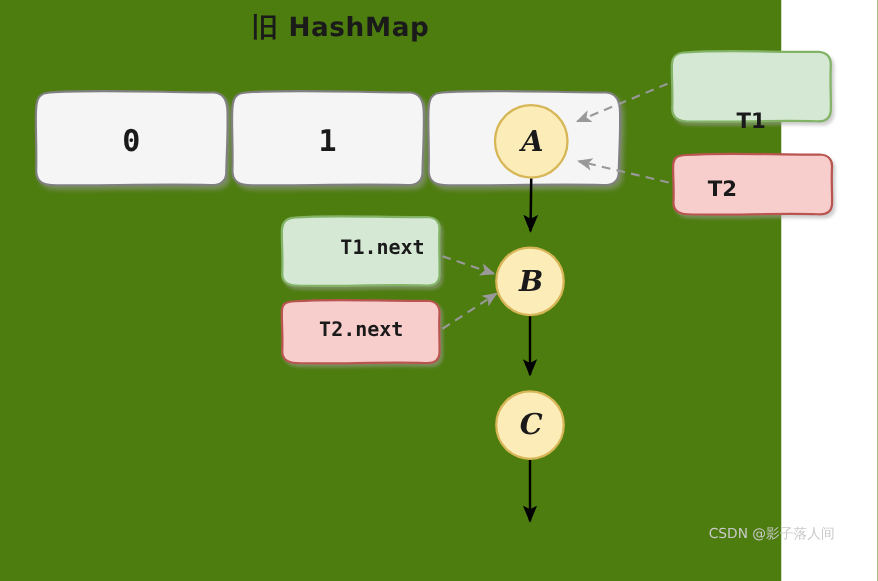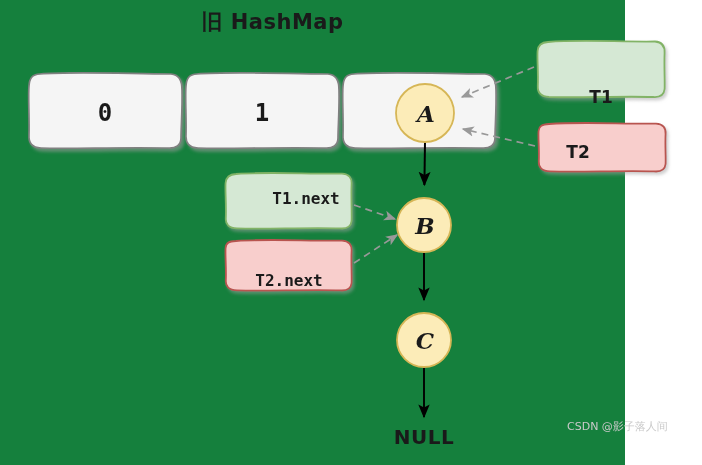--- a/index.html
+++ b/index.html
@@ -10,21 +10,21 @@
     width: 702px;
     height: 465px;
     background: #ffffff;
     font-family: "DejaVu Sans", sans-serif;
     overflow: hidden;
   }
   #canvas {
     position: relative;
     width: 625px;
     height: 465px;
-    background: #15803d;
+    background: #4d7c0f;
   }
   svg.layer {
     position: absolute;
     left: 0;
     top: 0;
     width: 702px;
     height: 465px;
   }
   .txt {
     position: absolute;
@@ -163,19 +163,18 @@
   <div class="txt cell-label center-abs" style="left:105px; top:113px;">0</div>
   <div class="txt cell-label center-abs" style="left:262px; top:113px;">1</div>
 
   <div class="txt node-label center-abs" style="left:426px; top:113px;">A</div>
   <div class="txt node-label center-abs" style="left:425px; top:225px;">B</div>
   <div class="txt node-label center-abs" style="left:425px; top:340px;">C</div>
 
   <div class="txt box-label center-abs" style="left:601px; top:69px;margin-top:28px;">T1</div>
   <div class="txt box-label center-abs" style="left:578px; top:152px;">T2</div>
   <div class="txt box-label-mono center-abs" style="left:306px; top:198px;">T1.next</div>
-  <div class="txt box-label-mono center-abs" style="left:289px; top:280px;text-align:center;">T2.next</div>
+  <div class="txt box-label-mono center-abs" style="left:289px; top:263px;text-align:center;">T2.next</div>
 
-  <div class="txt center-abs" id="null-label" style="left:424px; top:437px;">NULL</div>
 
   <div class="txt" id="watermark">CSDN @影子落人间</div>
 
 </div>
 
 </body></html>

